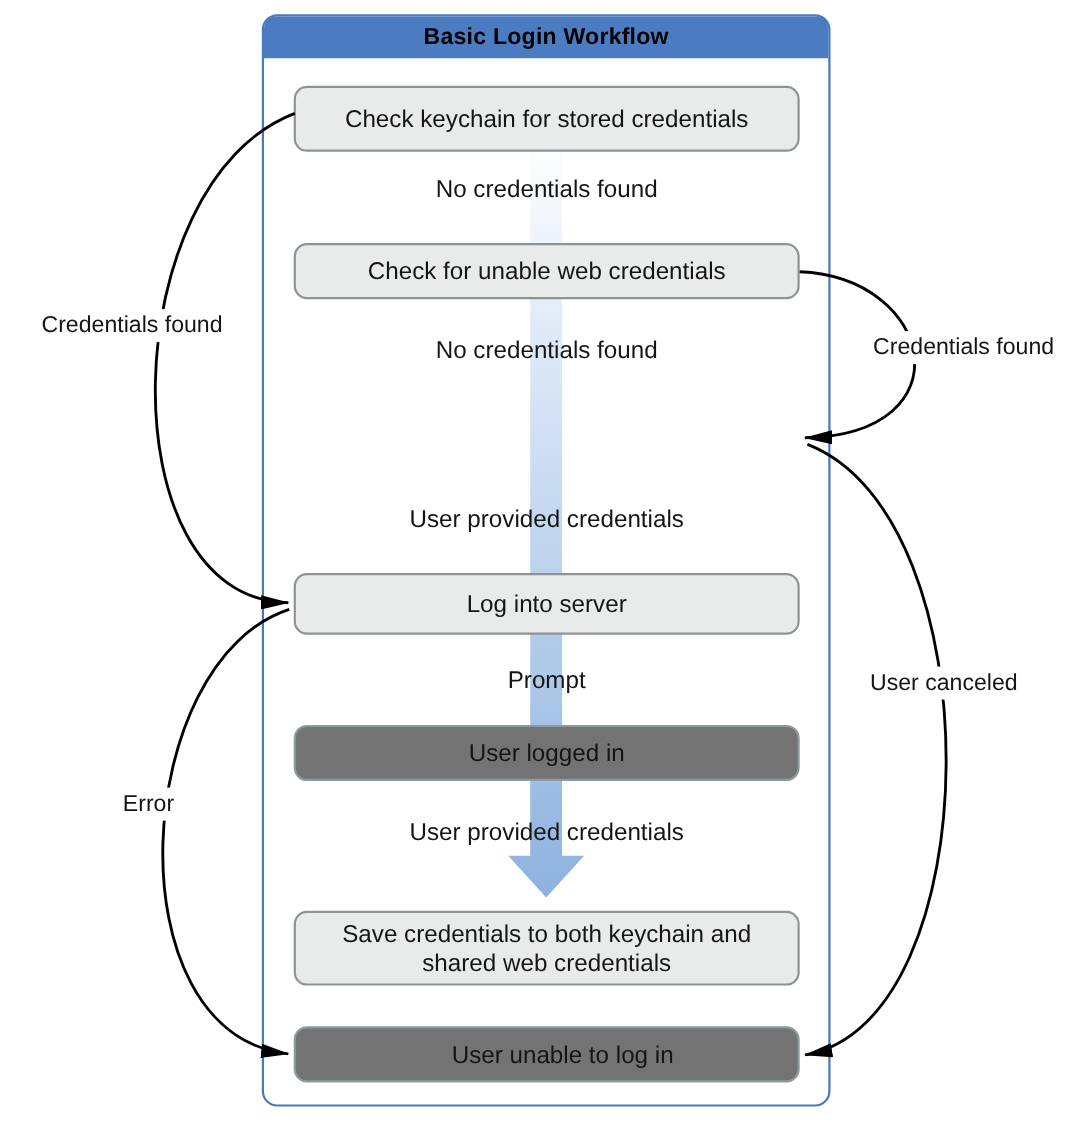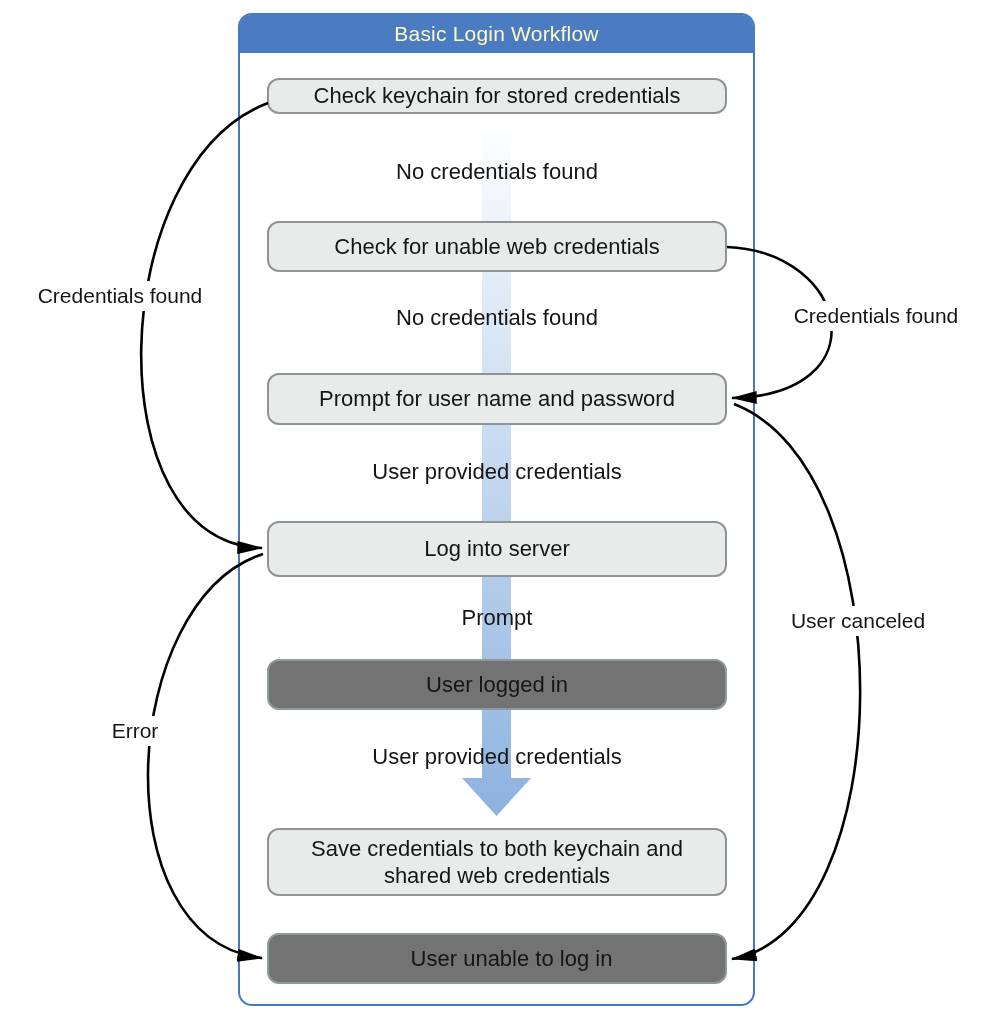--- a/index.html
+++ b/index.html
@@ -31,23 +31,23 @@
   }
   .titlebar {
     position: absolute;
     left: 0; top: 0;
     width: 100%; height: 38px;
     background: #4b7cc1;
     border-radius: 11px 11px 0 0;
     display: flex; align-items: center; justify-content: center;
   }
   .titlebar .title {
-    color: #fef9c3;
+    color: #000000;
     font-size: 21px;
-    font-weight: normal;
+    font-weight: bold;
     letter-spacing: 0.2px;
   }
   .node {
     position: absolute;
     left: 267px; width: 460px;
     box-sizing: border-box;
     border: 2px solid #8e9496;
     border-radius: 12px;
     background: #e9ebeb;
     display: flex; align-items: center; justify-content: center;
@@ -94,28 +94,25 @@
     <defs>
       <linearGradient id="bandGrad" x1="0" y1="131" x2="0" y2="816" gradientUnits="userSpaceOnUse">
         <stop offset="0" stop-color="#fdfeff"></stop>
         <stop offset="0.25" stop-color="#dfeaf7"></stop>
         <stop offset="1" stop-color="#8db2df"></stop>
       </linearGradient>
     </defs>
     <polygon points="482,131 511,131 511,778 531,778 496.5,816 462,778 482,778" fill="url(#bandGrad)"></polygon>
   </svg>
 
-  <div class="node" style="top:78px;height:36px;">
+  <div class="node" style="top:78px;height:60px;">
       <span class="node-text">Check keychain for stored credentials</span>
     </div>
   <div class="node" style="top:221px;height:51px;">
       <span class="node-text">Check for unable web credentials</span>
-    </div>
-  <div class="node" style="top:373px;height:52px;">
-      <span class="node-text">Prompt for user name and password</span>
     </div>
   <div class="node" style="top:521px;height:56px;">
       <span class="node-text">Log into server</span>
     </div>
   <div class="node terminal" style="top:659px;height:51px;">
       <span class="node-text">User logged in</span>
     </div>
   <div class="node" style="top:828px;height:68px;">
       <span class="node-text">Save credentials to both keychain and shared web credentials</span>
     </div>

